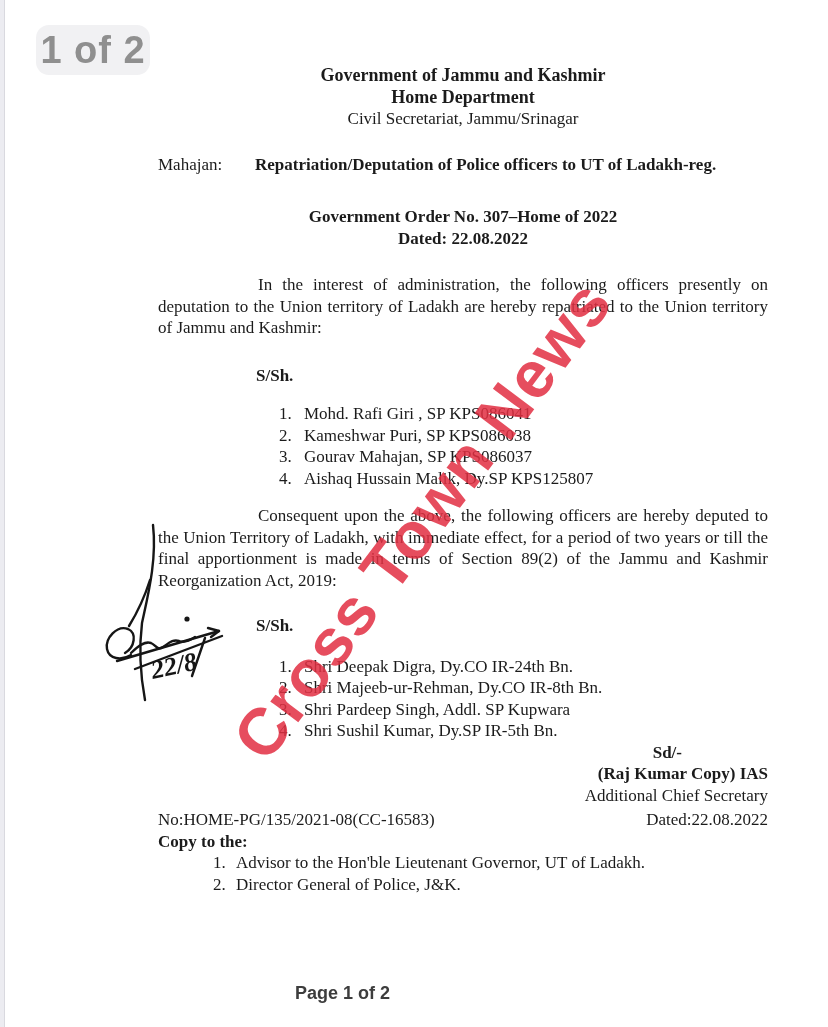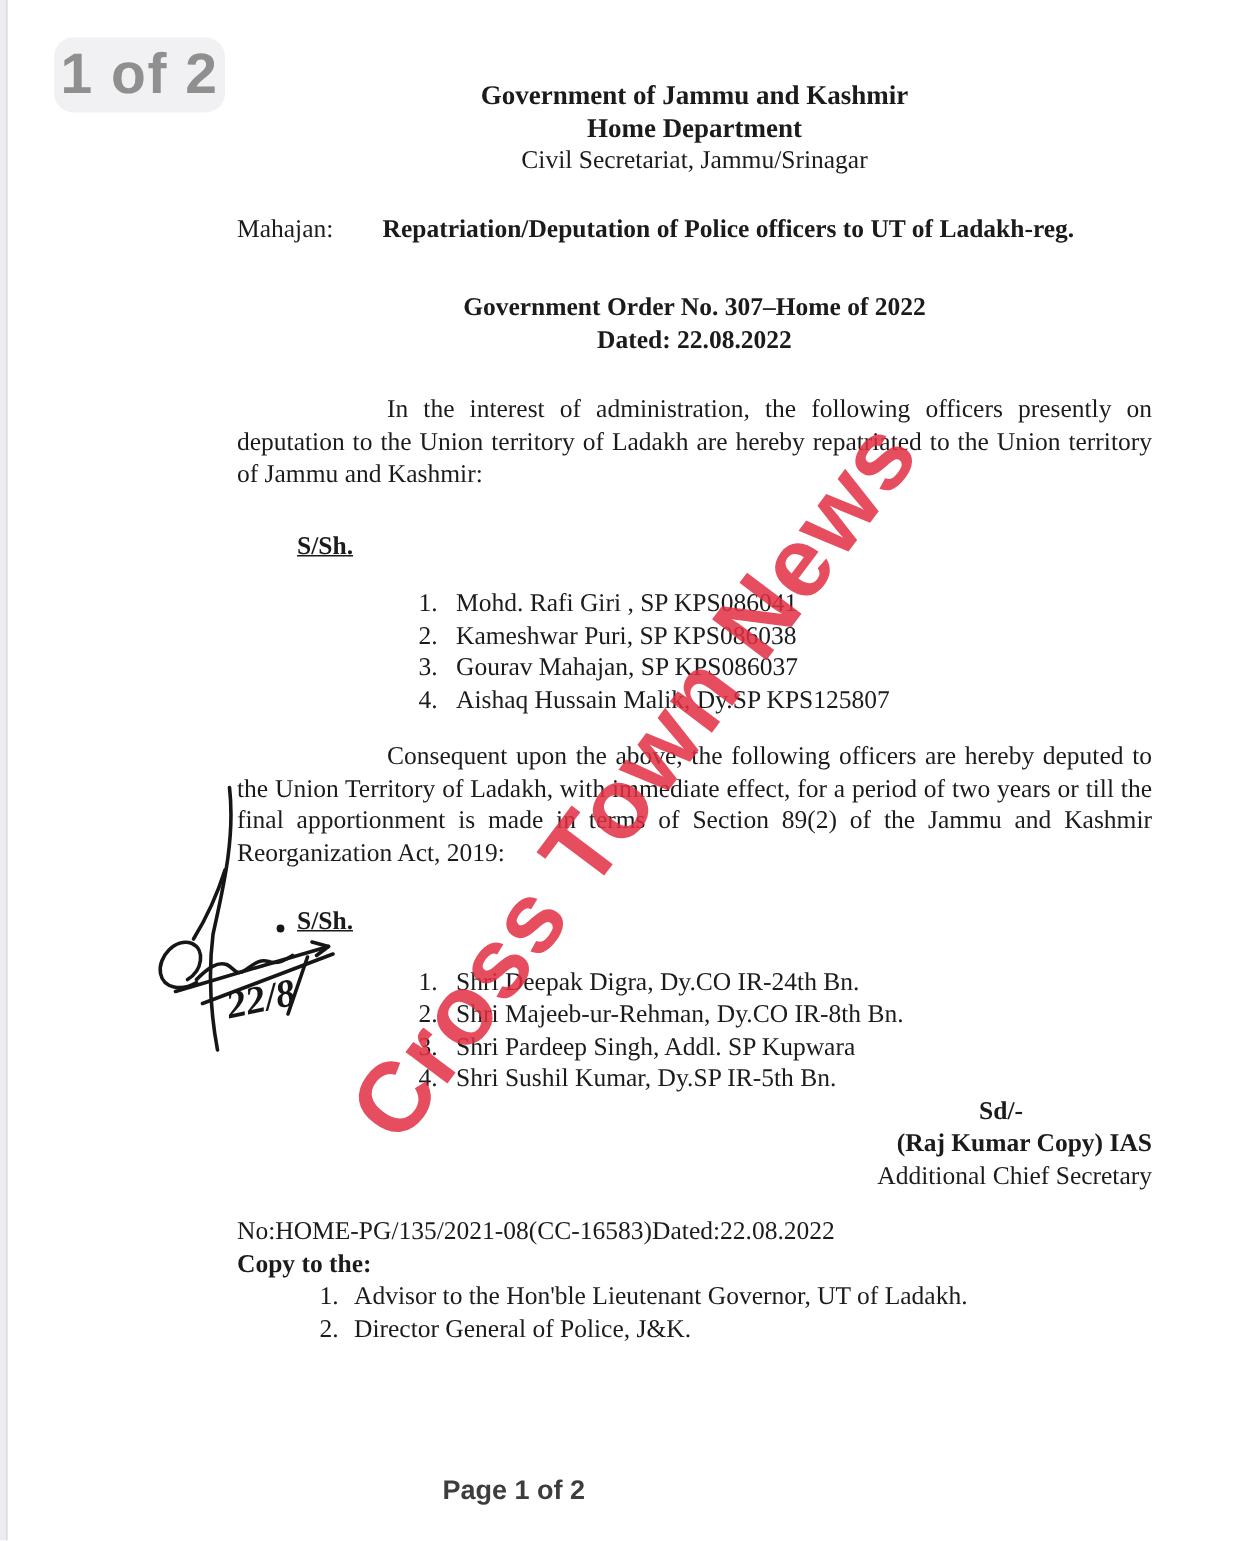--- a/index.html
+++ b/index.html
@@ -17,43 +17,43 @@
   }
   .page-badge {
     position:absolute; left:36px; top:25px; width:114px; height:50px;
     background:#f1f1f3; border-radius:13px;
     display:flex; align-items:center; justify-content:center;
     font-family:"Liberation Sans", sans-serif;
     font-size:38px; font-weight:700; color:#8f8f8f;
     letter-spacing:1px; z-index:6;
   }
   .doc {
-    position:absolute; left:158px; top:0; width:610px; z-index:2;
+    position:absolute; left:158px; top:12px; width:610px; z-index:2;
     font-size:17px; line-height:21.5px;
   }
   .doc-header { text-align:center; padding-top:53px; }
   .doc-header .l1, .doc-header .l2 { font-weight:700; font-size:18px; }
   .doc-header .l3 { font-weight:400; }
   .subject-row { display:flex; margin-top:24px; }
   .subject-row .label { width:97px; flex:0 0 97px; }
   .subject-row .text { font-weight:700; }
   .order-block { text-align:center; font-weight:700; margin-top:31px; }
   .para { text-align:justify; text-indent:100px; }
   .para1 { margin-top:25px; }
   .para2 { margin-top:16px; }
-  .ssh { font-weight:700; margin-left:40px;text-decoration:underline; }
+  .ssh { font-weight:700; margin-left:98px; }
   .ssh1 { margin-top:26px; }
   .ssh2 { margin-top:24px; }
   ol.officers { margin:17px 0 0 98px; padding-left:40px; }
   ol.officers li { padding-left:8px; }
   .by-order { font-weight:700; margin-left:98px; margin-top:23px; }
   .sig-block { text-align:right; }
   .sig-block .sd { font-weight:700; padding-right:86px; }
   .sig-block .name { font-weight:700; }
-  .ref-row { display:flex; margin-top:16px; }
+  .ref-row { display:flex; justify-content:space-between; margin-top:3px; }
   .copy-heading { font-weight:700; }
   ol.copy-list { margin:0 0 0 42px; padding-left:30px; }
   ol.copy-list li { padding-left:6px; }
   .page-footer {
     position:absolute; left:0; top:983px; width:685px; text-align:center;
     font-family:"Liberation Sans", sans-serif;
     font-size:18px; font-weight:700; color:#3d3d3d; z-index:2;
   }
   .watermark {
     position:absolute; left:422px; top:520px; z-index:4;

